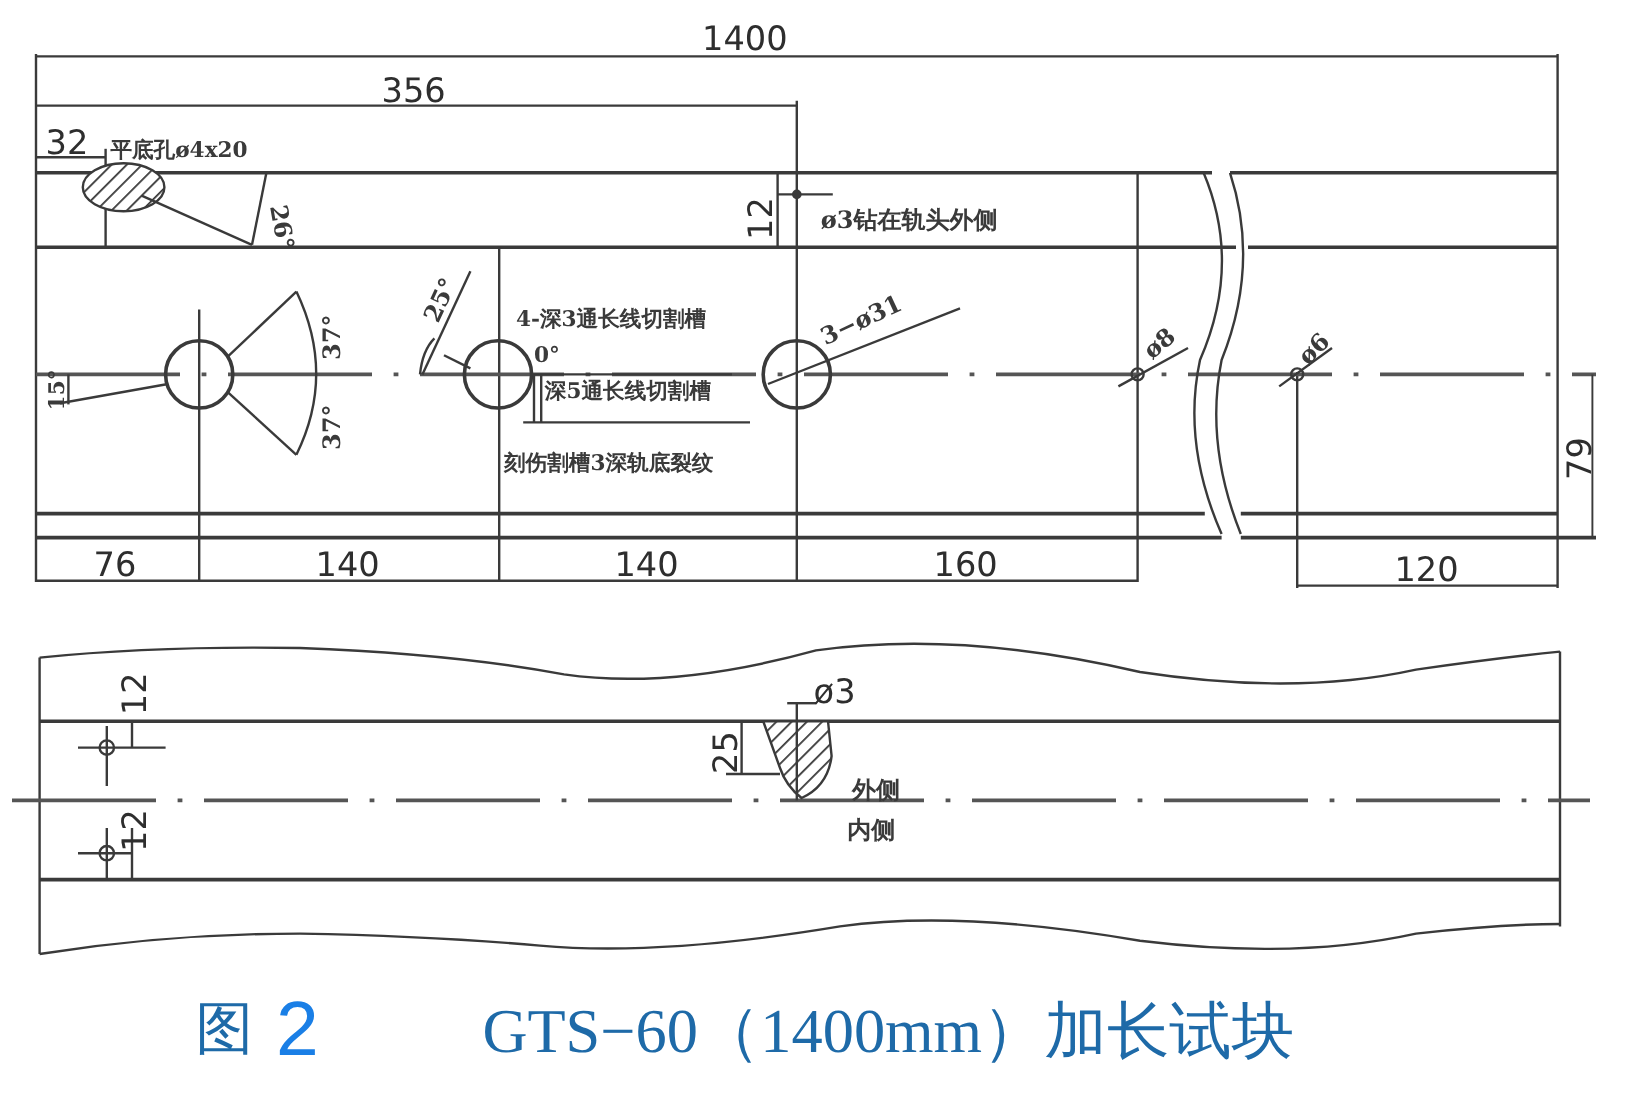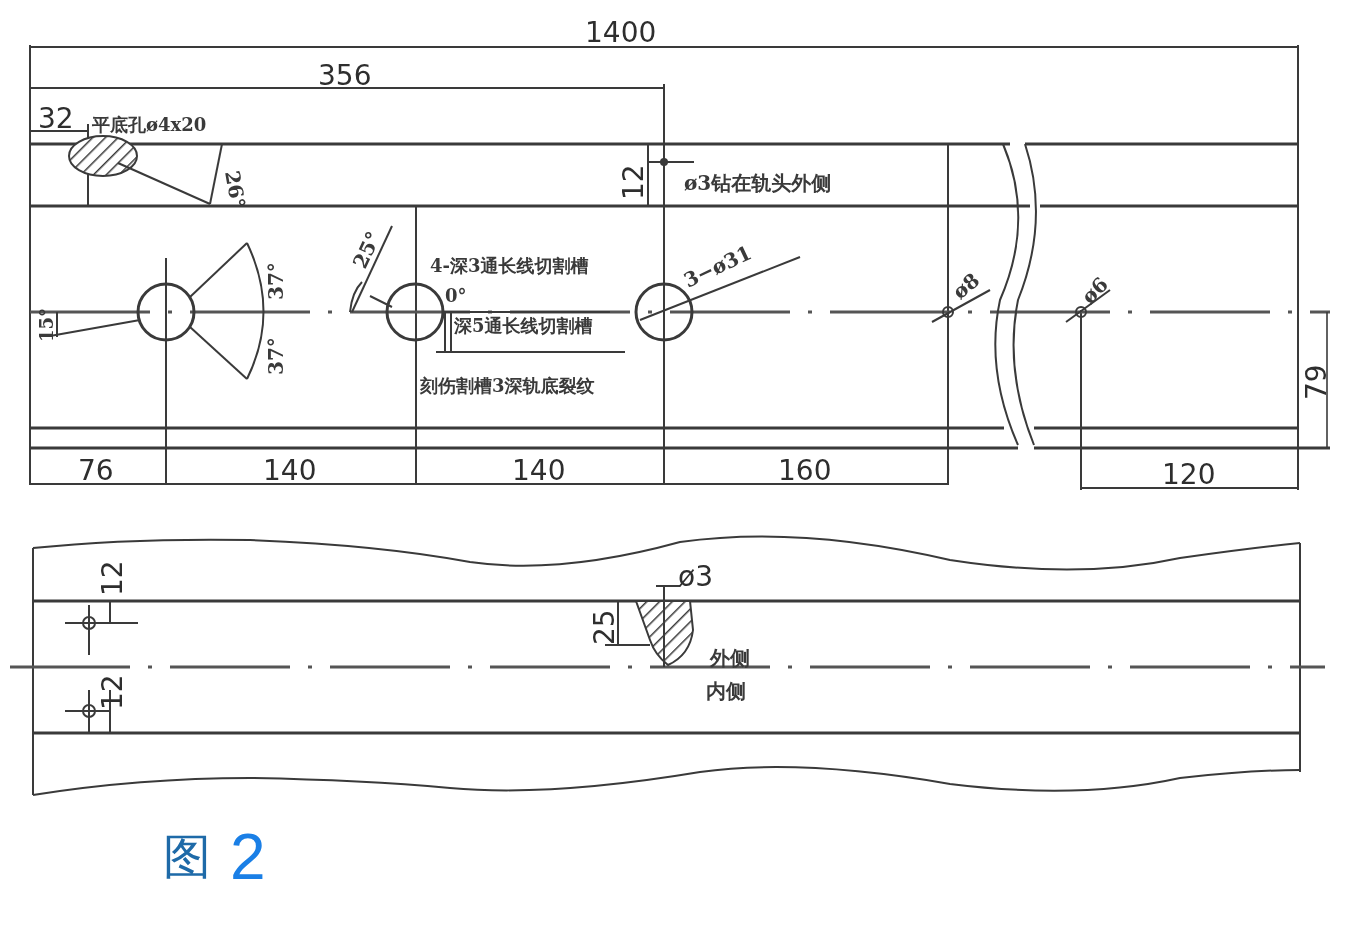--- a/index.html
+++ b/index.html
@@ -179,13 +179,14 @@
       <text class="dim" transform="translate(614,645) rotate(-90)">25</text>
       <text class="note" x="710" y="665">外侧</text>
       <text class="note" x="706" y="698">内侧</text>
     </g>
   </g>
 </svg>
 
 <div id="caption">
   <span class="fig-label">图</span>
   <span class="fig-num">2</span>
+  <span class="fig-title">GTS−60（1400mm）加长试块</span>
 </div>
 
 </body></html>

